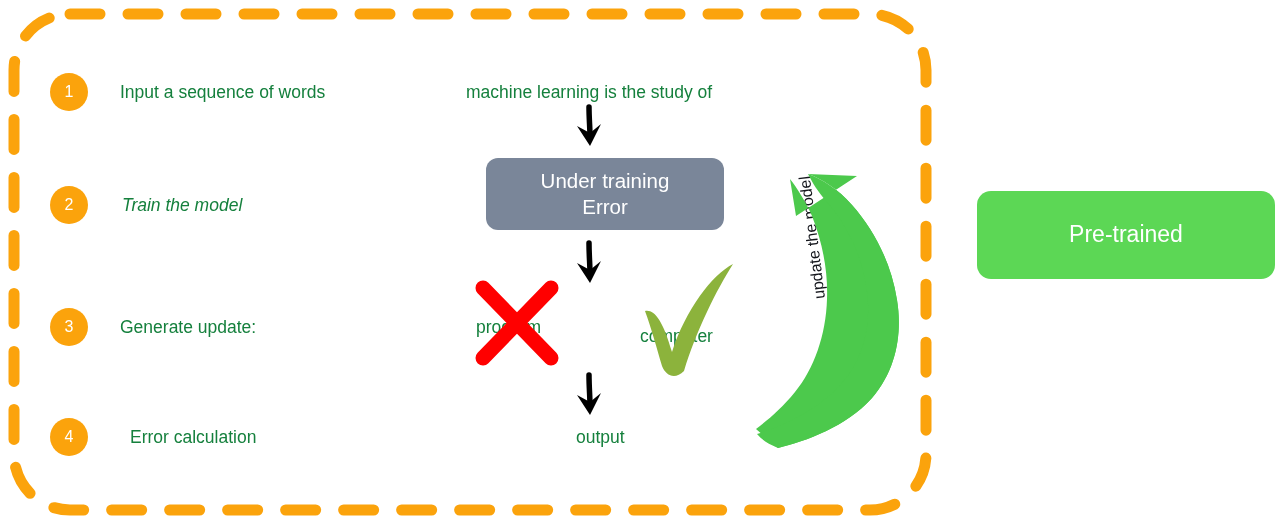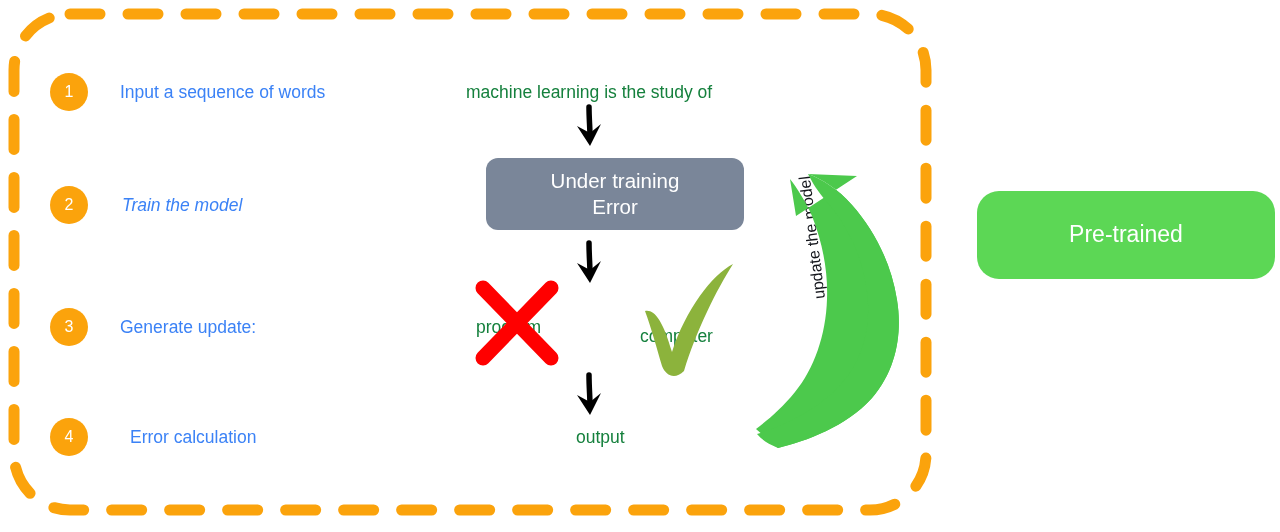--- a/index.html
+++ b/index.html
@@ -43,57 +43,57 @@
     background: #FBA30C;
     color: #ffffff;
     display: flex;
     align-items: center;
     justify-content: center;
     font-size: 16px;
     font-weight: 400;
     flex: 0 0 auto;
   }
   .step-label {
-    color: #3b82f6;
-    font-size: 17.5px;
-    white-space: nowrap;
-  }
-
-  
-  .plain-text {
-    position: absolute;
     color: #15803d;
     font-size: 17.5px;
     white-space: nowrap;
   }
+
+  
+  .plain-text {
+    position: absolute;
+    color: #15803d;
+    font-size: 17.5px;
+    white-space: nowrap;
+  }
   .model-box {
     position: absolute;
     left: 486px;
     top: 158px;
-    width: 258px;
+    width: 238px;
     height: 72px;
     border-radius: 12px;
     background: #7a8699;
     color: #ffffff;
     display: flex;
     align-items: center;
     justify-content: center;
     text-align: center;
     font-size: 20.5px;
     line-height: 1.28;
   }
 
   
   .pretrained-box {
     position: absolute;
     left: 977px;
     top: 191px;
     width: 298px;
     height: 88px;
-    border-radius: 22px;
+    border-radius: 14px;
     background: #5CD755;
     color: #ffffff;
     display: flex;
     align-items: center;
     justify-content: center;
     text-align: center;
     font-size: 23px;
     line-height: 1.3;
   }
 

